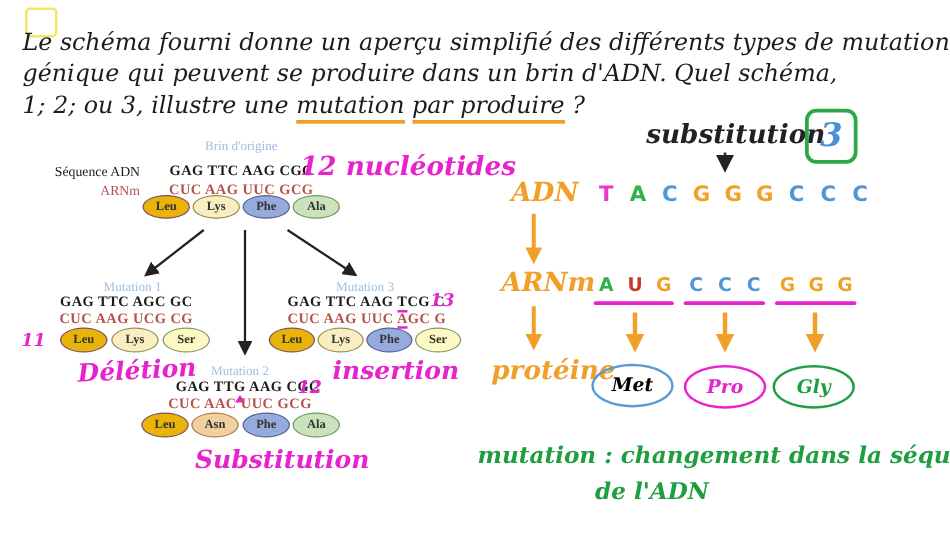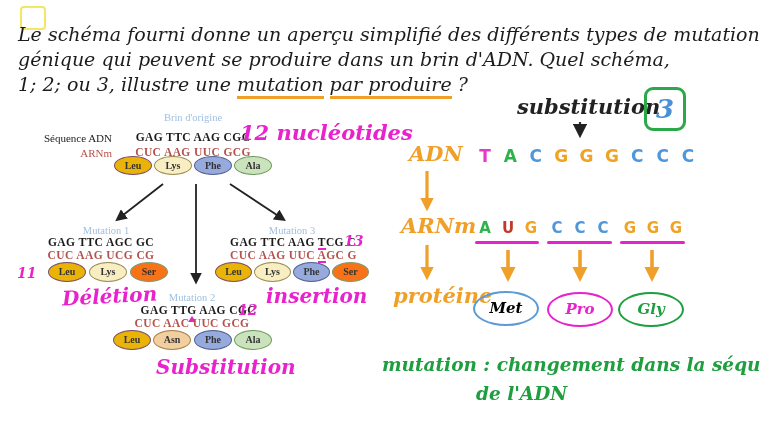--- a/index.html
+++ b/index.html
@@ -17,21 +17,21 @@
   .blk-title { font-size:10.5px; color:#9fc0e2; }
   .lbl-col { width:112px; text-align:right; }
   .ctr { text-align:center; }
   .aa { border-radius:50%; text-align:center; font-family:"Liberation Serif",serif;
         font-size:10px; font-weight:bold; color:#333; border:1px solid #555; }
   .aa-leu { background:#eab308; border-color:#7d5069; }
   .aa-lys { background:#f8eec2; border-color:#9a8d55; }
   .aa-phe { background:#96aade; border-color:#55628f; }
   .aa-ala { background:#cbe3bd; border-color:#6f9a5f; }
   .aa-asn { background:#f2cf9f; border-color:#a8804a; }
-  .aa-ser { background:#f97316; border-color:#7f9a70; }
+  .aa-ser { background:#fef9c3; border-color:#7f9a70; }
   .aa-sm { width:38px; height:19px; line-height:17px; }
   .aa-md { width:38px; height:20px; line-height:18px; }
   .magenta { color:#e822cc; }
   .m-label { font-size:20px; font-weight:bold; white-space:nowrap; }
   .m-count { font-size:14px; font-weight:bold; }
   .mark-pink { border-bottom:2.5px solid #e822cc; }
   .caret-g { position:relative; }
   .caret-g::after { content:''; position:absolute; left:1px; top:12px;
         border-left:4px solid transparent; border-right:4px solid transparent;
         border-bottom:6px solid #e822cc; }

